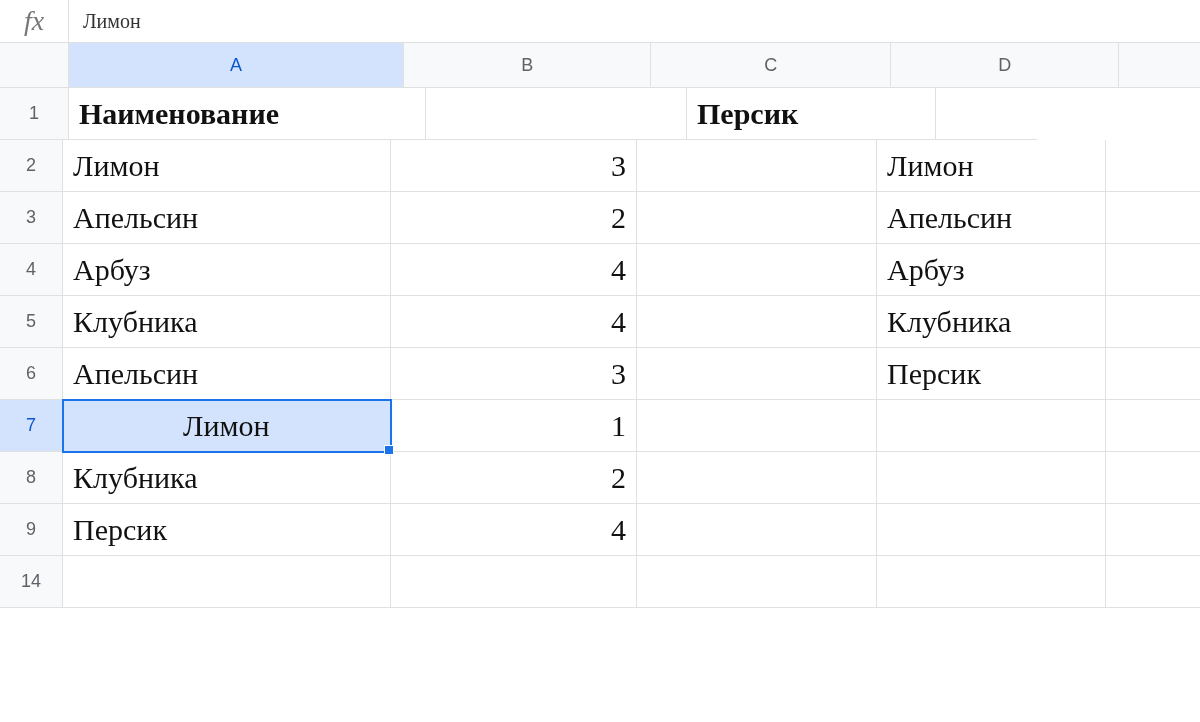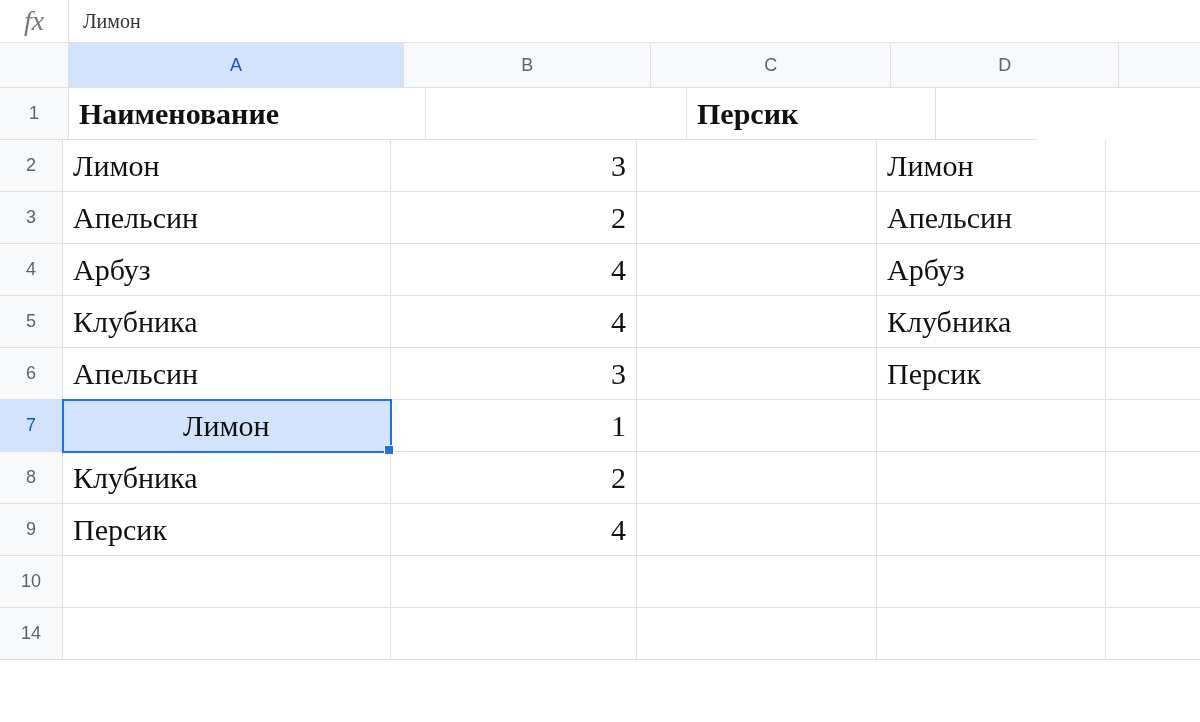--- a/index.html
+++ b/index.html
@@ -240,28 +240,20 @@
 
   <div class="row">
     <div class="row-header">9</div>
     <div class="cell col-A">Персик</div>
     <div class="cell col-B num">4</div>
     <div class="cell col-C"></div>
     <div class="cell col-D"></div>
     <div class="cell col-E"></div>
   </div>
 
-  <div class="row">
-    <div class="row-header">10</div>
-    <div class="cell col-A"></div>
-    <div class="cell col-B"></div>
-    <div class="cell col-C"></div>
-    <div class="cell col-D"></div>
-    <div class="cell col-E"></div>
-  </div>
 
   <div class="row">
     <div class="row-header">14</div>
     <div class="cell col-A"></div>
     <div class="cell col-B"></div>
     <div class="cell col-C"></div>
     <div class="cell col-D"></div>
     <div class="cell col-E"></div>
   </div>
 

